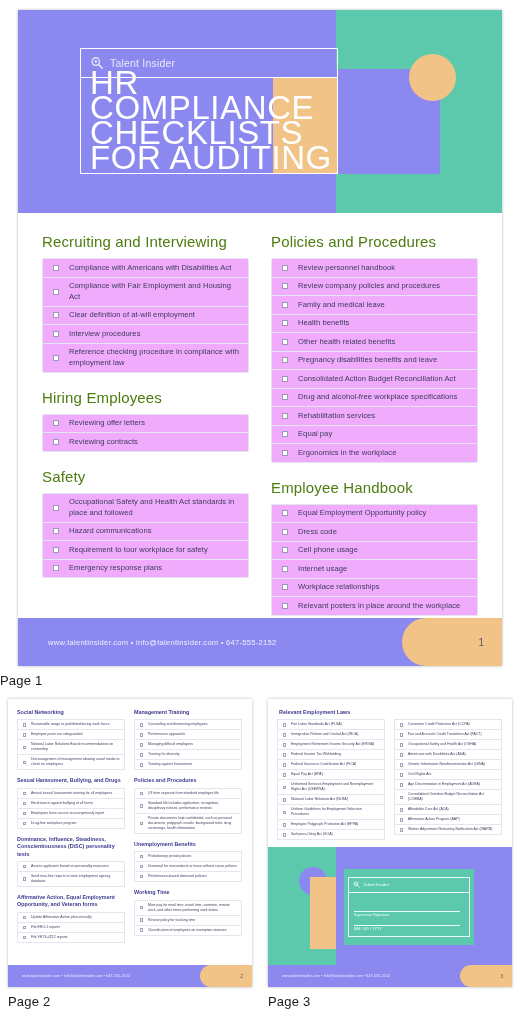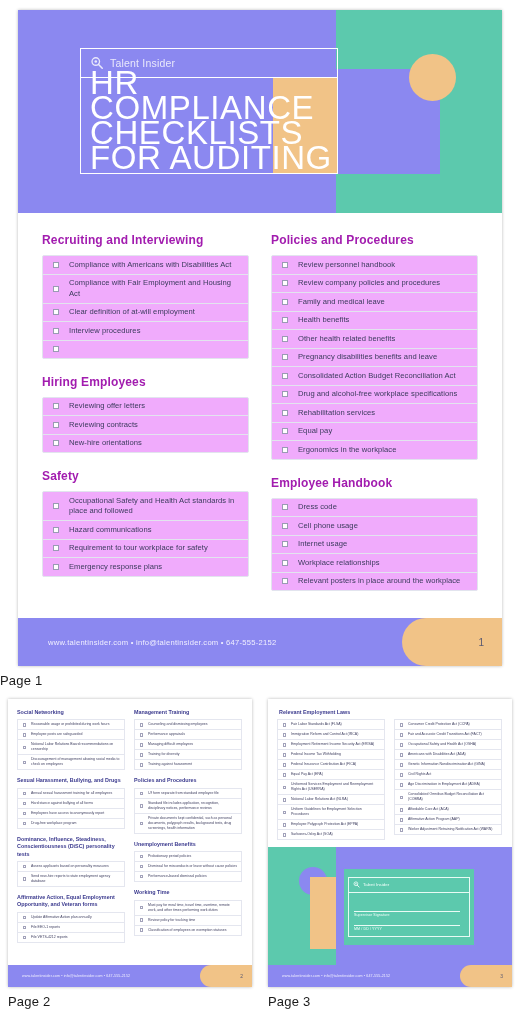--- a/index.html
+++ b/index.html
@@ -49,21 +49,21 @@
     text-transform:uppercase;
   }
 
   
   .cols {
     position:absolute; left:0; top:203px; width:484px; height:390px;
     display:flex; gap:22px; padding: 20px 24px 0 24px;
   }
   .col { width:213px; }
   .sec-title {
-    color:#a21caf; font-size:12px; font-weight:700;
+    color:#4d7c0f; font-size:15px; font-weight:400;
     letter-spacing:0.15px; margin-bottom:8px;
   }
   .sec-gap { height:16px; }
   .cl-table { border:1px solid #e2e4ee; border-radius:2px; background:#f0abfc; }
   .cl-row {
     display:flex; align-items:center;
     border-bottom:1px solid #e2e4ee;
     min-height:17px; padding:3.5px 0;
   }
   .cl-row:last-child { border-bottom:none; }
@@ -191,46 +191,41 @@
             <div class="cl-row">
                 <span class="cl-box">
                   <span class="cbx"></span>
                 </span>
                 <span class="cl-label">Interview procedures</span>
               </div>
             <div class="cl-row">
                 <span class="cl-box">
                   <span class="cbx"></span>
                 </span>
+                <span class="cl-label">Reference checking procedure in compliance with employment  law</span>
               </div>
           </div>
         </div>
 
         <div class="sec-gap"></div>
         <div>
           <div class="sec-title">Hiring Employees</div>
           <div class="cl-table">
             <div class="cl-row">
                 <span class="cl-box">
                   <span class="cbx"></span>
                 </span>
                 <span class="cl-label">Reviewing offer letters</span>
               </div>
             <div class="cl-row">
                 <span class="cl-box">
                   <span class="cbx"></span>
                 </span>
                 <span class="cl-label">Reviewing contracts</span>
               </div>
-            <div class="cl-row">
-                <span class="cl-box">
-                  <span class="cbx"></span>
-                </span>
-                <span class="cl-label">New-hire orientations</span>
-              </div>
           </div>
         </div>
 
         <div class="sec-gap"></div>
         <div>
           <div class="sec-title">Safety</div>
           <div class="cl-table">
             <div class="cl-row">
                 <span class="cl-box">
                   <span class="cbx"></span>
@@ -329,20 +324,26 @@
                 </span>
                 <span class="cl-label">Ergonomics in the workplace</span>
               </div>
           </div>
         </div>
 
         <div class="sec-gap"></div>
         <div>
           <div class="sec-title">Employee Handbook</div>
           <div class="cl-table">
+            <div class="cl-row">
+                <span class="cl-box">
+                  <span class="cbx"></span>
+                </span>
+                <span class="cl-label">Equal Employment Opportunity policy</span>
+              </div>
             <div class="cl-row">
                 <span class="cl-box">
                   <span class="cbx"></span>
                 </span>
                 <span class="cl-label">Dress code</span>
               </div>
             <div class="cl-row">
                 <span class="cl-box">
                   <span class="cbx"></span>
                 </span>

